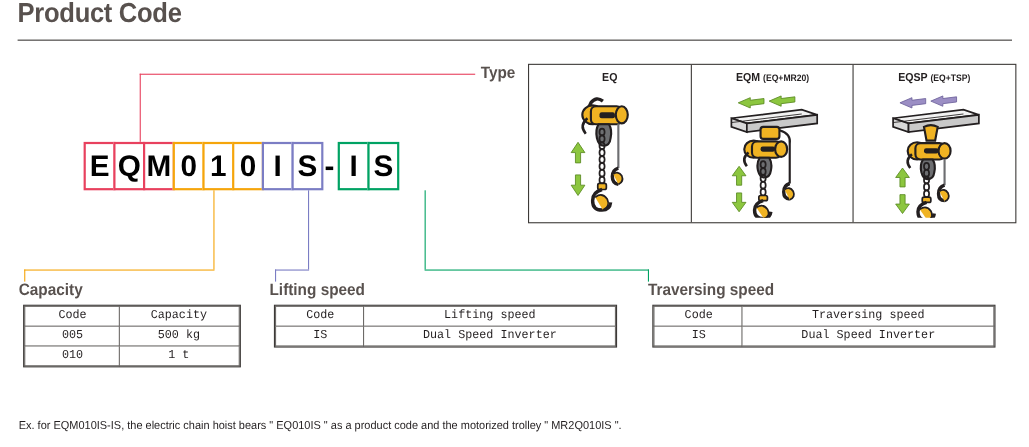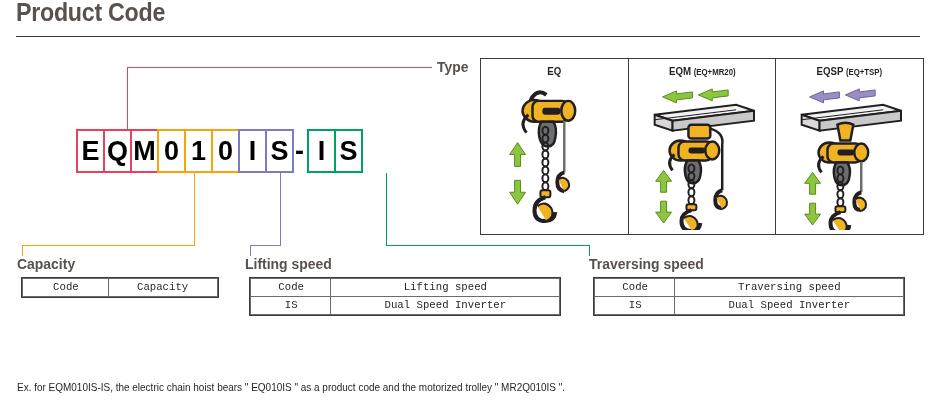--- a/index.html
+++ b/index.html
@@ -83,21 +83,21 @@
     font-weight: bold;
     color: #58514e;
     transform: scaleX(0.93);
     transform-origin: left top;
   }
 
   
   #illus-panel {
     position: absolute;
     left: 480px; top: 58px;
-    width: 444px; height: 177px;
+    width: 444px; height: 145px;
     box-sizing: border-box;
     border: 1.4px solid #3d3a38;
     display: flex;
     background: #ffffff;
   }
   .illus-cell {
     flex: 1 1 0;
     position: relative;
     box-sizing: border-box;
   }
@@ -362,20 +362,28 @@
       <col style="width:44%">
       <col style="width:56%">
     </colgroup>
   <thead>
     <tr>
       <th>Code</th>
       <th>Capacity</th>
     </tr>
   </thead>
   <tbody>
+    <tr>
+      <td>005</td>
+      <td>500 kg</td>
+    </tr>
+    <tr>
+      <td>010</td>
+      <td>1 t</td>
+    </tr>
   </tbody>
 </table>
 
 <div class="sec-head" style="left:245px; top:255px;">Lifting speed</div>
 <table class="spec" style="left:250px; top:278px; width:310px;">
   <colgroup>
       <col style="width:26%">
       <col style="width:74%">
     </colgroup>
   <thead>

